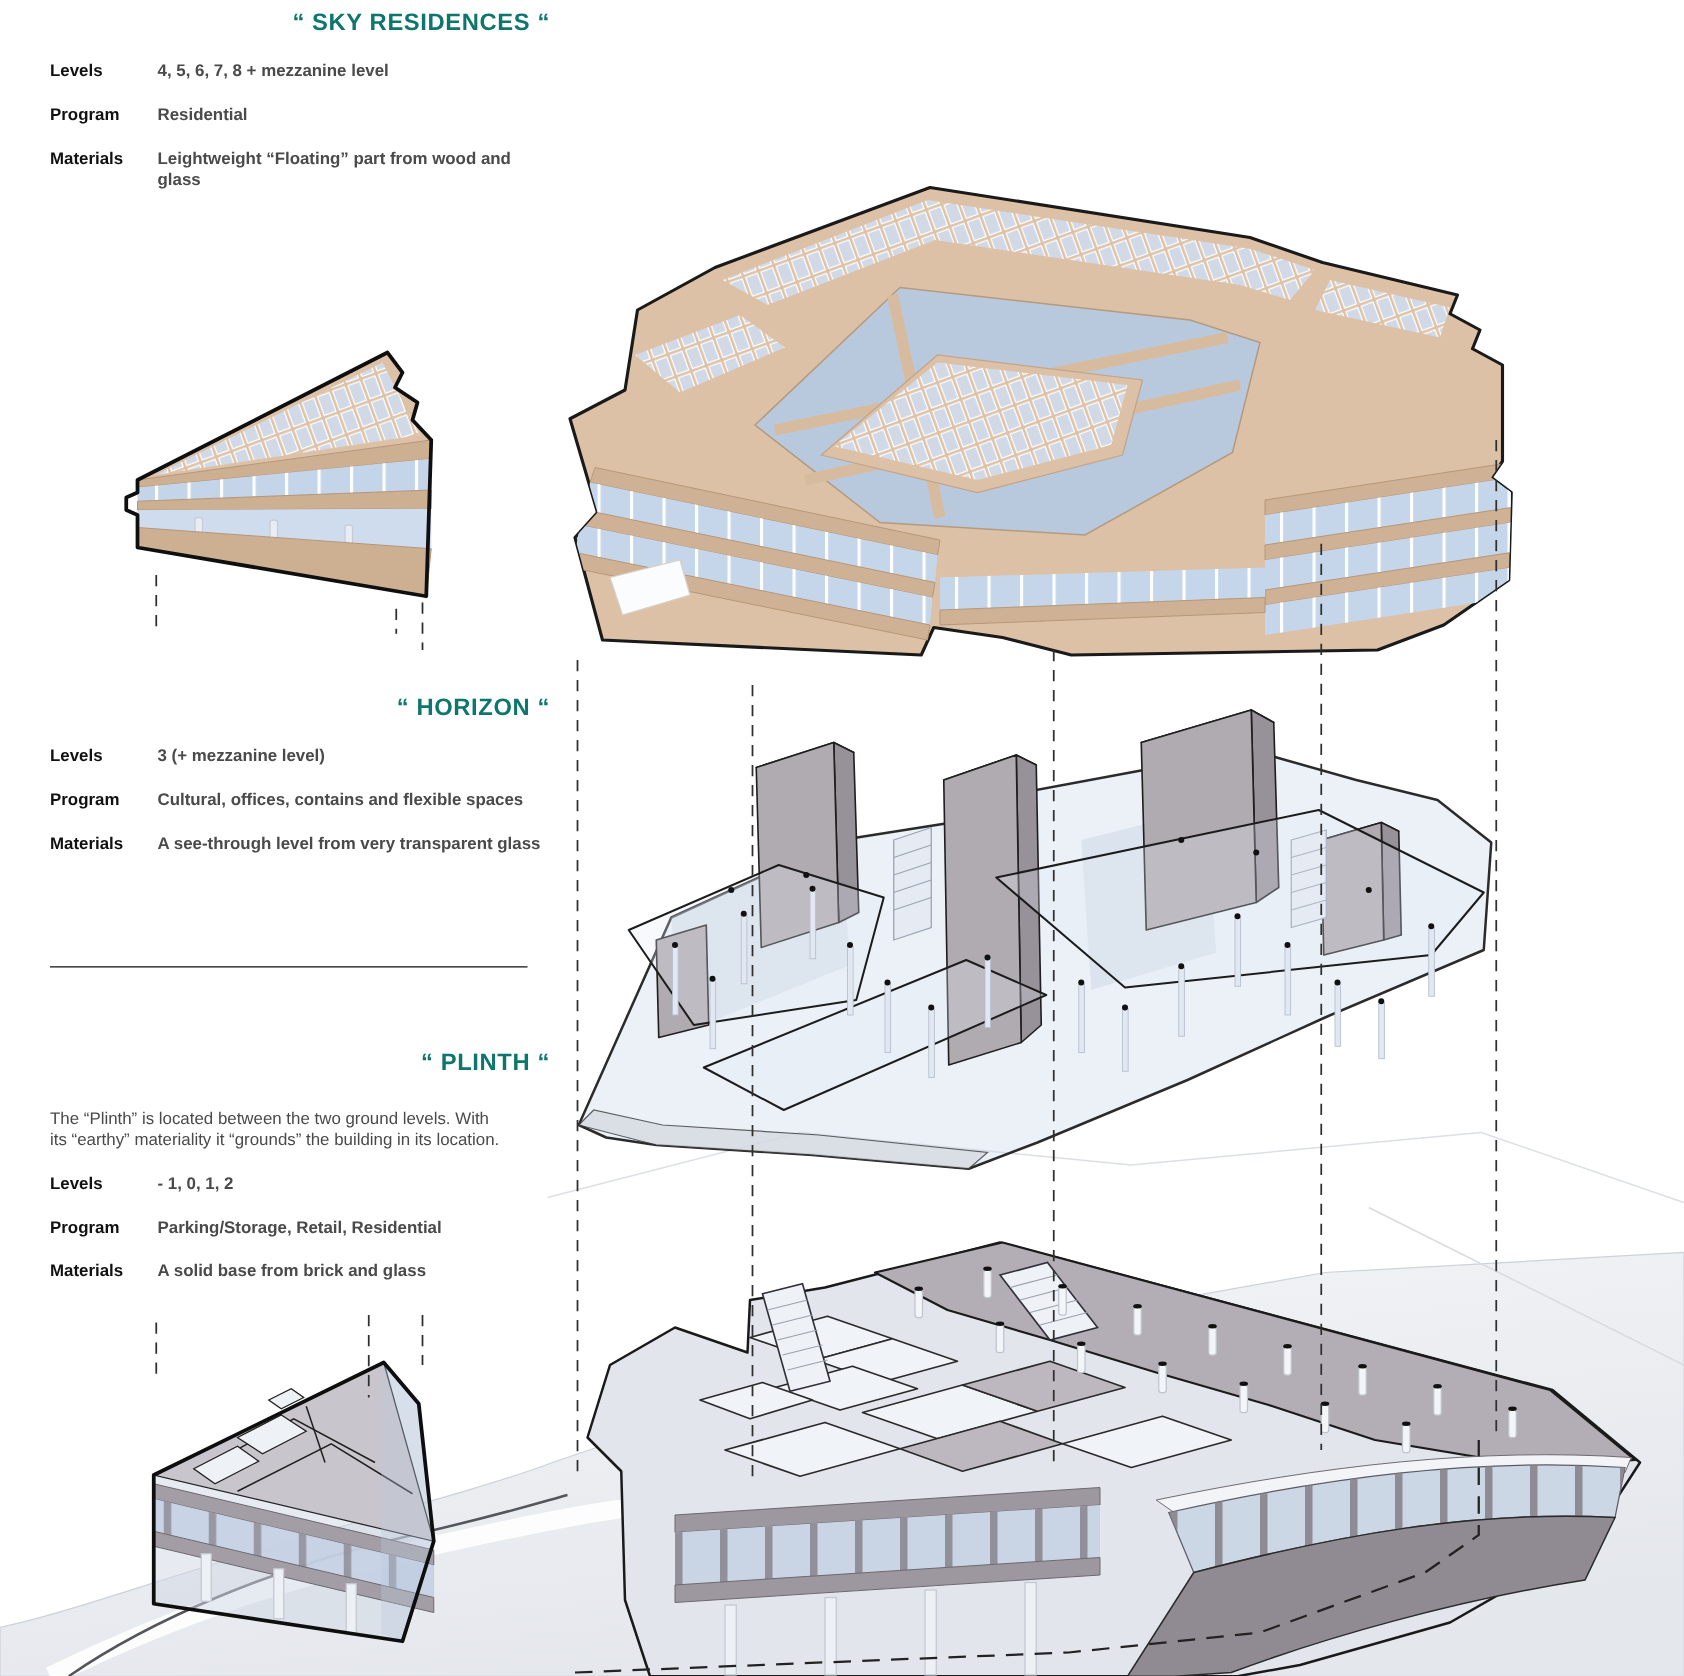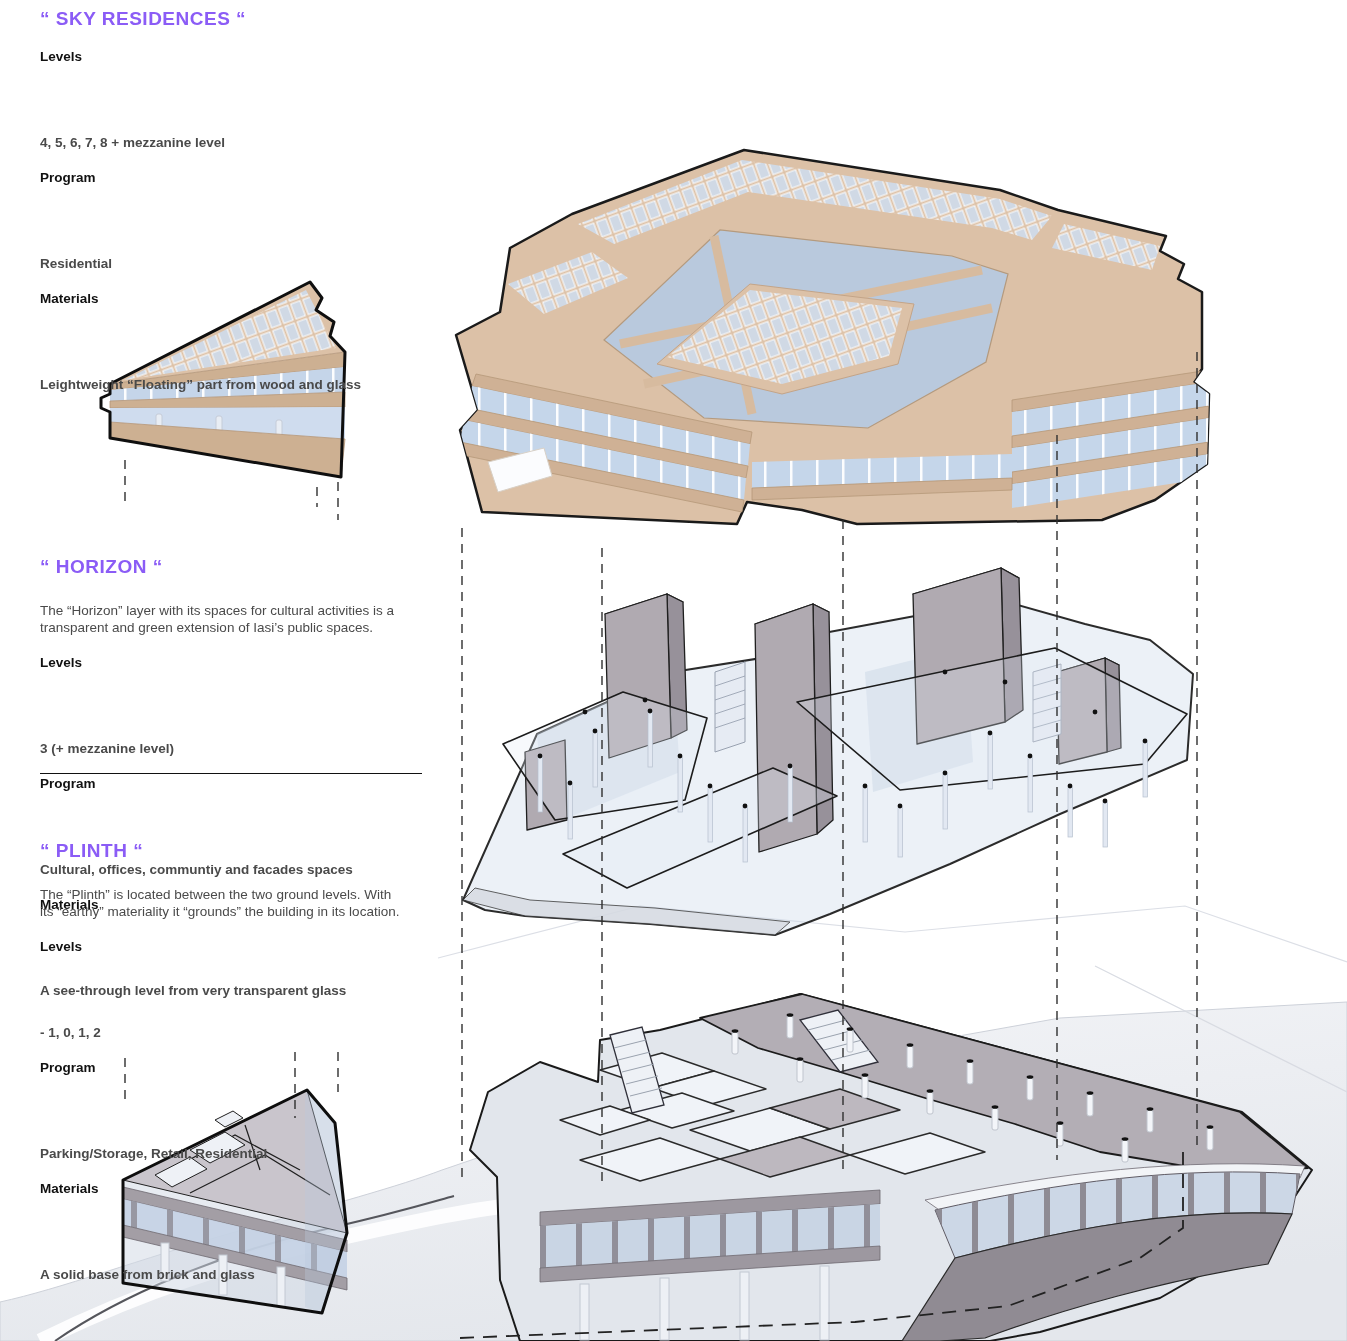--- a/index.html
+++ b/index.html
@@ -4,28 +4,28 @@
 <style>
   html,body{margin:0;padding:0;}
   body{
     width:1347px;height:1341px;overflow:hidden;background:#ffffff;
     font-family:"Liberation Sans", sans-serif;color:#1a1a1a;position:relative;
   }
   .board{position:absolute;inset:0;}
   .scene{position:absolute;left:0;top:0;}
   .info{position:absolute;width:400px;background:transparent;}
   .info h2{
-    margin:0;font-size:19px;font-weight:700;letter-spacing:.5px;color:#8b5cf6;
+    margin:0;font-size:19px;font-weight:700;letter-spacing:.5px;color:#0f766e;text-align:right;
   }
   .info p{
     margin:24px 0 0 0;font-size:13.5px;line-height:17px;color:#4a4a4a;font-weight:400;
     max-width:360px;
   }
   .specs{margin-top:10px;}
-  .spec-row{display:flex;margin-top:18px;font-size:13.5px;line-height:17px;flex-direction:column;}
+  .spec-row{display:flex;margin-top:18px;font-size:13.5px;line-height:17px;}
   .spec-label{width:86px;flex:0 0 86px;font-weight:700;color:#111;}
   .spec-value{color:#4a4a4a;font-weight:bold;}
   #sec-sky{left:40px;top:8px;}
   #sec-horizon{left:40px;top:556px;}
   #sec-plinth{left:40px;top:840px;}
   .divider{position:absolute;left:40px;top:765px;width:382px;height:0;border:none;border-top:1.5px solid #111;}
 </style>
 </head>
 <body>
 
@@ -356,29 +356,28 @@
       </div>
       <div class="spec-row">
         <span class="spec-label">Materials</span>
         <span class="spec-value">Leightweight “Floating” part from wood and glass</span>
       </div>
     </div>
   </section>
 
   <section class="info" id="sec-horizon">
     <h2>“ HORIZON “</h2>
-    <p>The “Horizon” layer with its spaces for cultural activities is a transparent and green extension of Iasi’s public spaces.</p>
     <div class="specs">
       <div class="spec-row">
         <span class="spec-label">Levels</span>
         <span class="spec-value">3 (+ mezzanine level)</span>
       </div>
       <div class="spec-row">
         <span class="spec-label">Program</span>
-        <span class="spec-value">Cultural, offices, communtiy and facades spaces</span>
+        <span class="spec-value">Cultural, offices, contains and flexible spaces</span>
       </div>
       <div class="spec-row">
         <span class="spec-label">Materials</span>
         <span class="spec-value">A see-through level from very transparent glass</span>
       </div>
     </div>
   </section>
 
   <hr class="divider">
 

